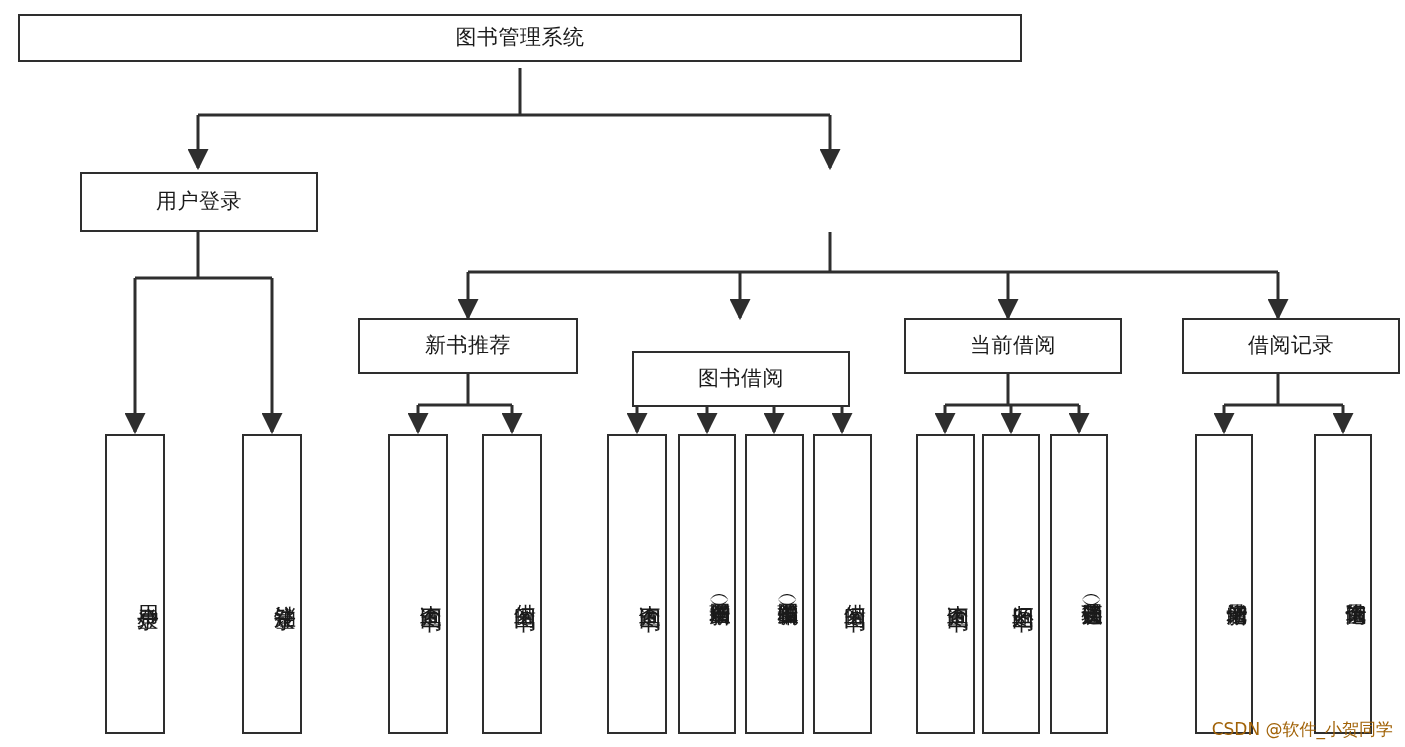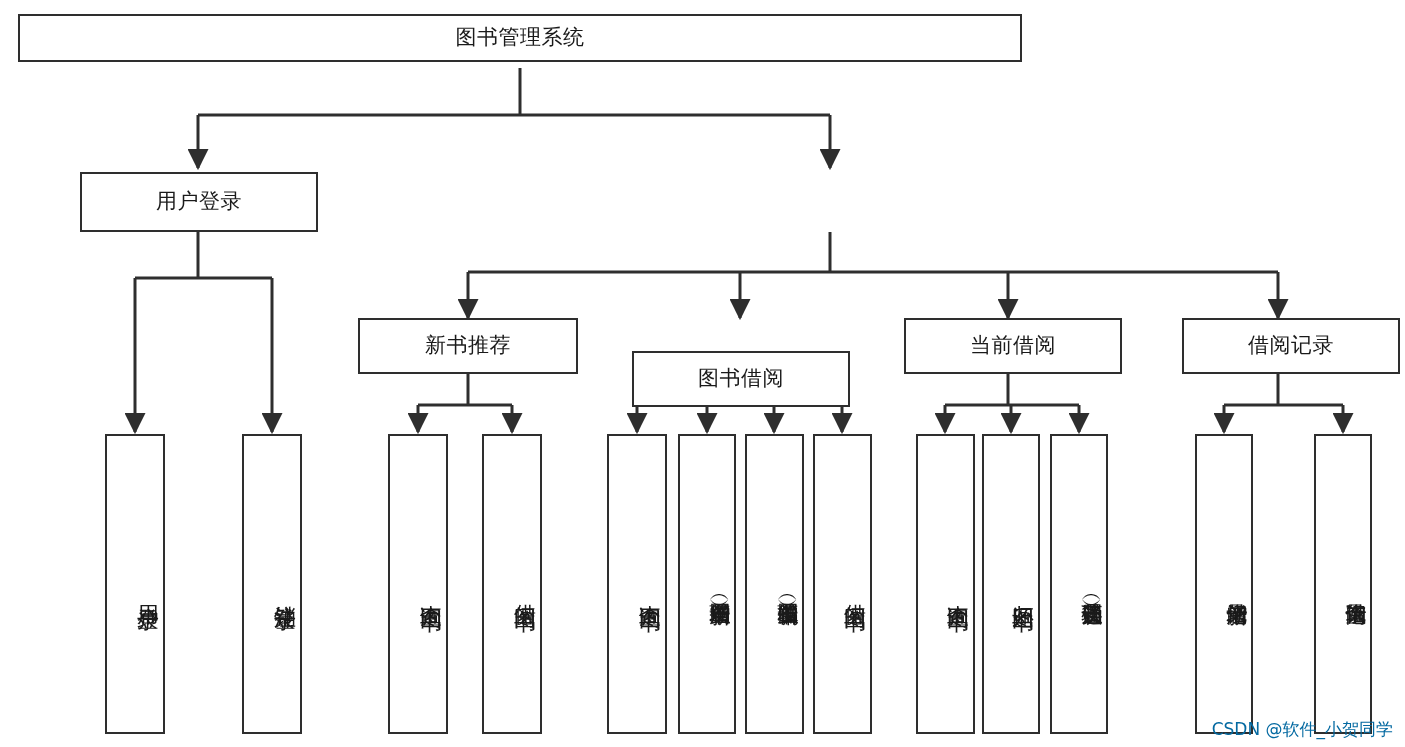--- a/index.html
+++ b/index.html
@@ -56,21 +56,21 @@
   .node-v.tall-text {
     font-size: 21px;
     letter-spacing: 0px;
     padding-top: 6px;
   }
   .watermark {
     position: absolute;
     right: 12px;
     bottom: 6px;
     font-size: 17px;
-    color: #0369a1;
+    color: #a16207;
     white-space: nowrap;
     z-index: 3;
     font-family: "DejaVu Sans", "Liberation Sans", sans-serif;
   }
 </style>
 </head>
 <body>
 
 <div id="diagram-root">
 

